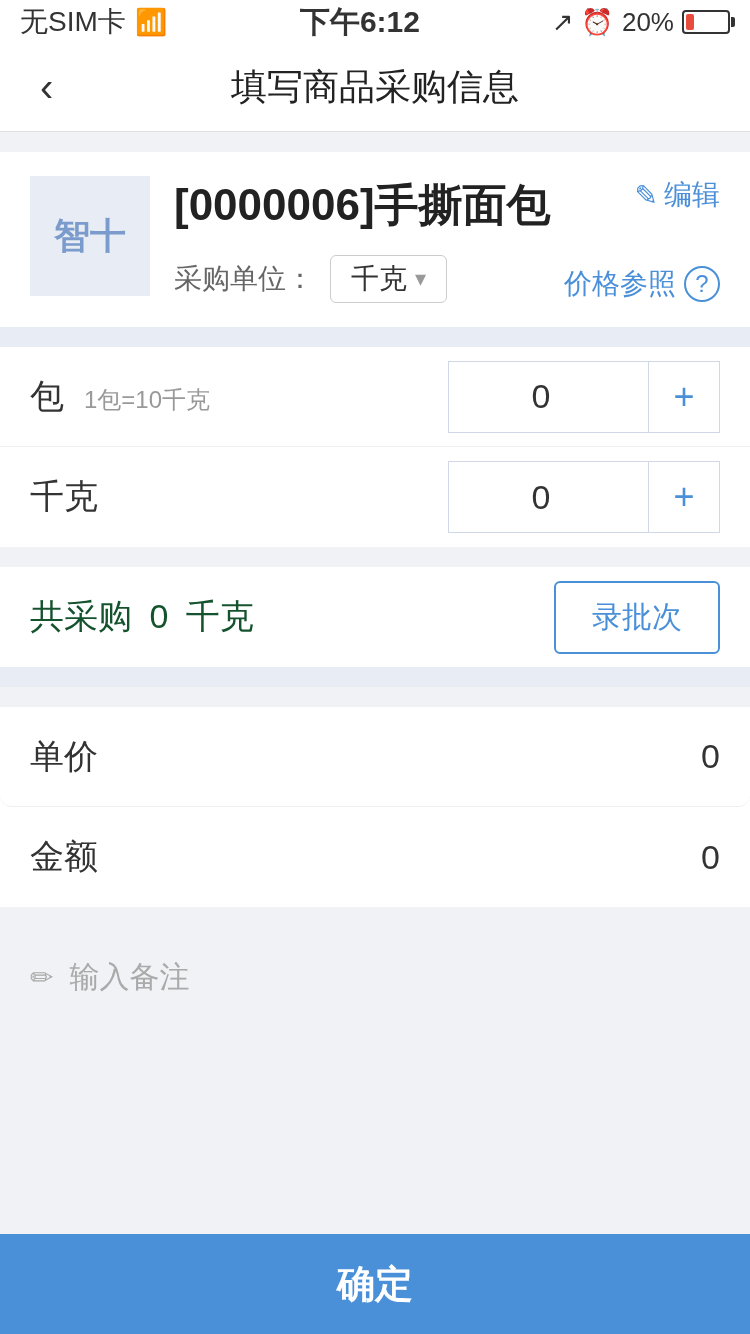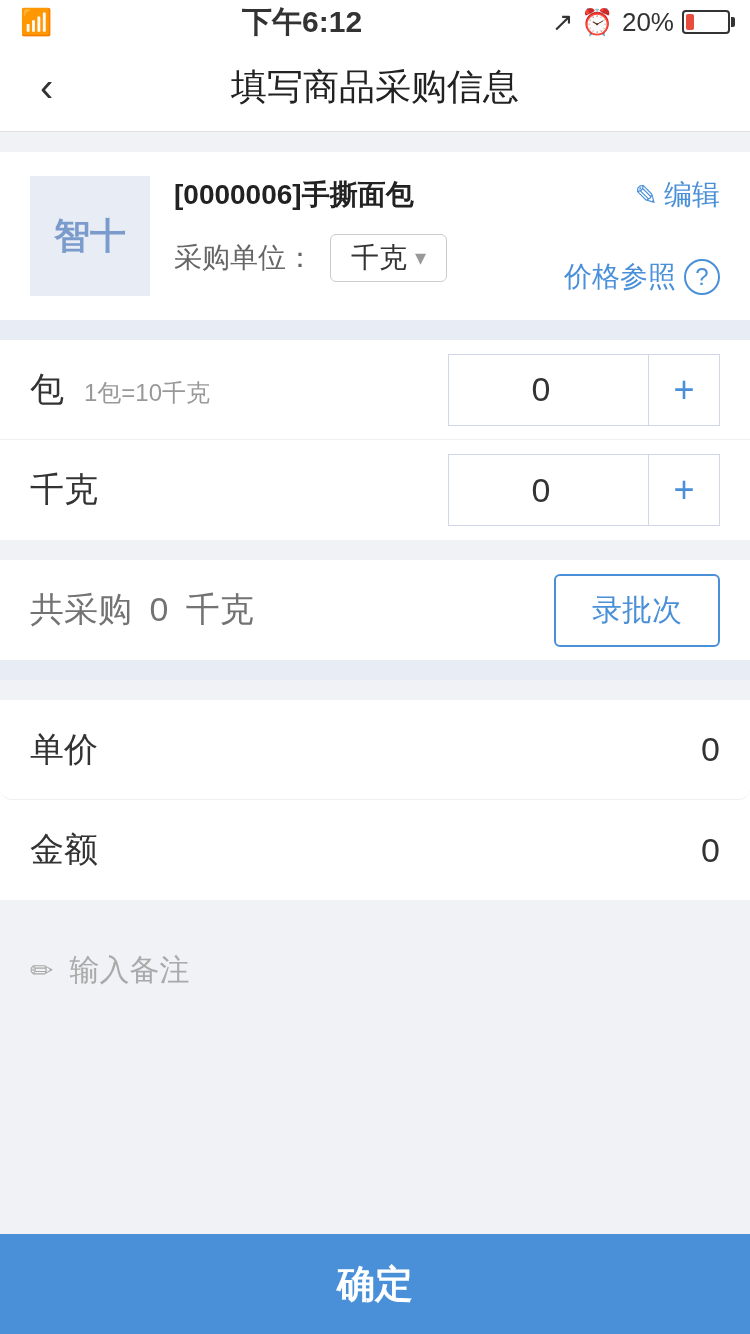--- a/index.html
+++ b/index.html
@@ -104,21 +104,21 @@
       justify-content: center;
       flex-shrink: 0;
       color: #7a9bcc;
       font-size: 36px;
       font-weight: bold;
     }
     .product-info {
       flex: 1;
     }
     .product-name {
-      font-size: 28px;
+      font-size: 44px;
       font-weight: 600;
       color: #222;
       margin-bottom: 20px;
     }
     .product-unit {
       display: flex;
       align-items: center;
       font-size: 28px;
       color: #666;
       gap: 16px;
@@ -223,21 +223,21 @@
     }
     .summary-row {
       display: flex;
       align-items: center;
       padding: 0 30px;
       height: 100px;
     }
     .summary-text {
       flex: 1;
       font-size: 34px;
-      color: #737373;
+      color: #14532d;
     }
     .batch-btn {
       border: 2px solid #4a90d9;
       color: #4a90d9;
       background: #fff;
       padding: 14px 36px;
       font-size: 30px;
       border-radius: 6px;
       cursor: pointer;
     }
@@ -299,20 +299,21 @@
     }
 
     
     .wifi-icon { font-size: 26px; }
   </style>
 </head>
 <body>
 
 <div class="status-bar">
   <div class="status-left">
+    <span>无SIM卡</span>
     <span class="wifi-icon">📶</span>
   </div>
   <div class="status-center">下午6:12</div>
   <div class="status-right">
     <span>↗</span>
     <span>⏰</span>
     <span>20%</span>
     <div class="battery">
       <div class="battery-fill"></div>
     </div>

